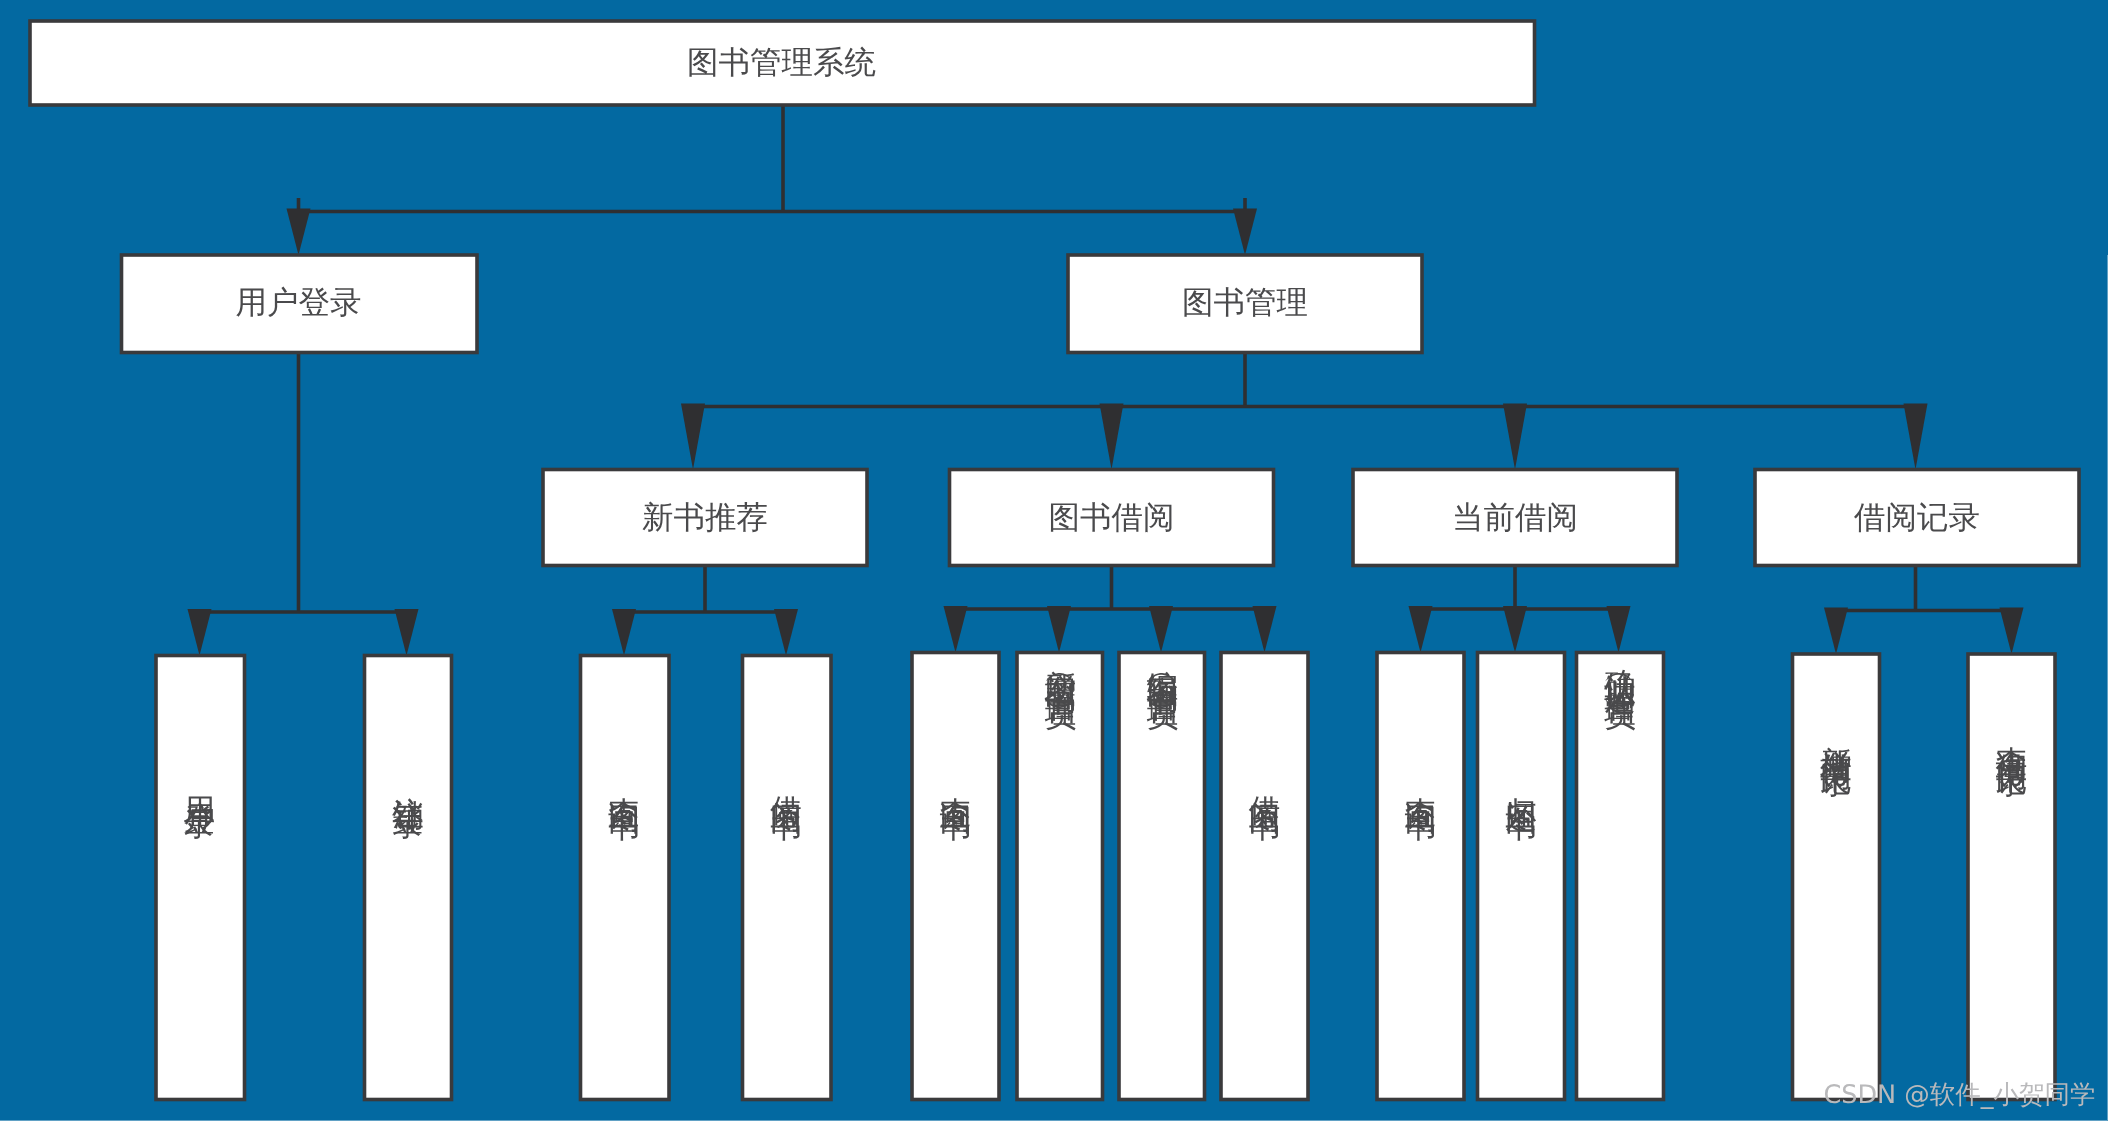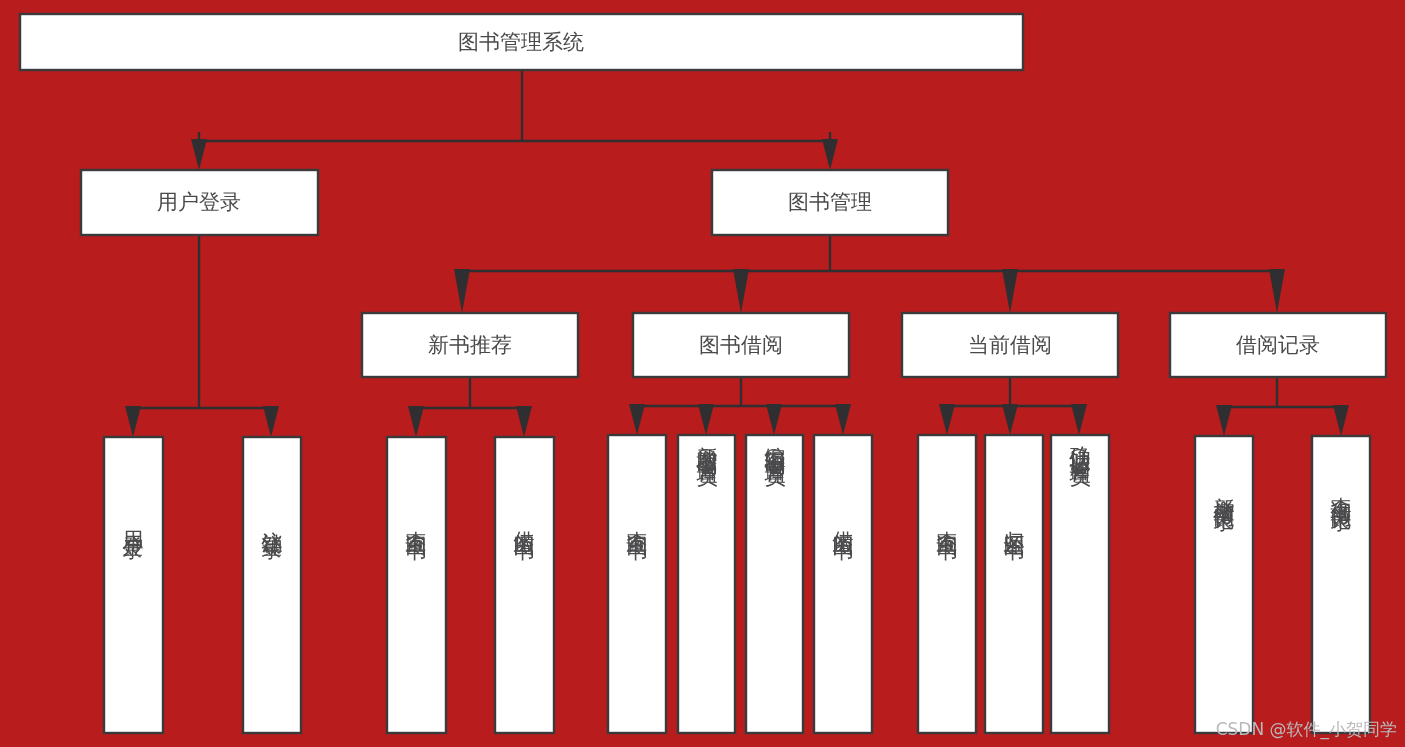--- a/index.html
+++ b/index.html
@@ -10,21 +10,21 @@
   body {
     width: 1405px;
     height: 747px;
     font-family: "DejaVu Sans", "Liberation Sans", sans-serif;
     overflow: hidden;
   }
   #diagram-root {
     position: relative;
     width: 1405px;
     height: 747px;
-    background: #b91c1c;
+    background: #0369a1;
   }
   svg.diagram-canvas {
     position: absolute;
     left: 0;
     top: 0;
     width: 1405px;
     height: 747px;
     display: block;
   }
   .node-box {

